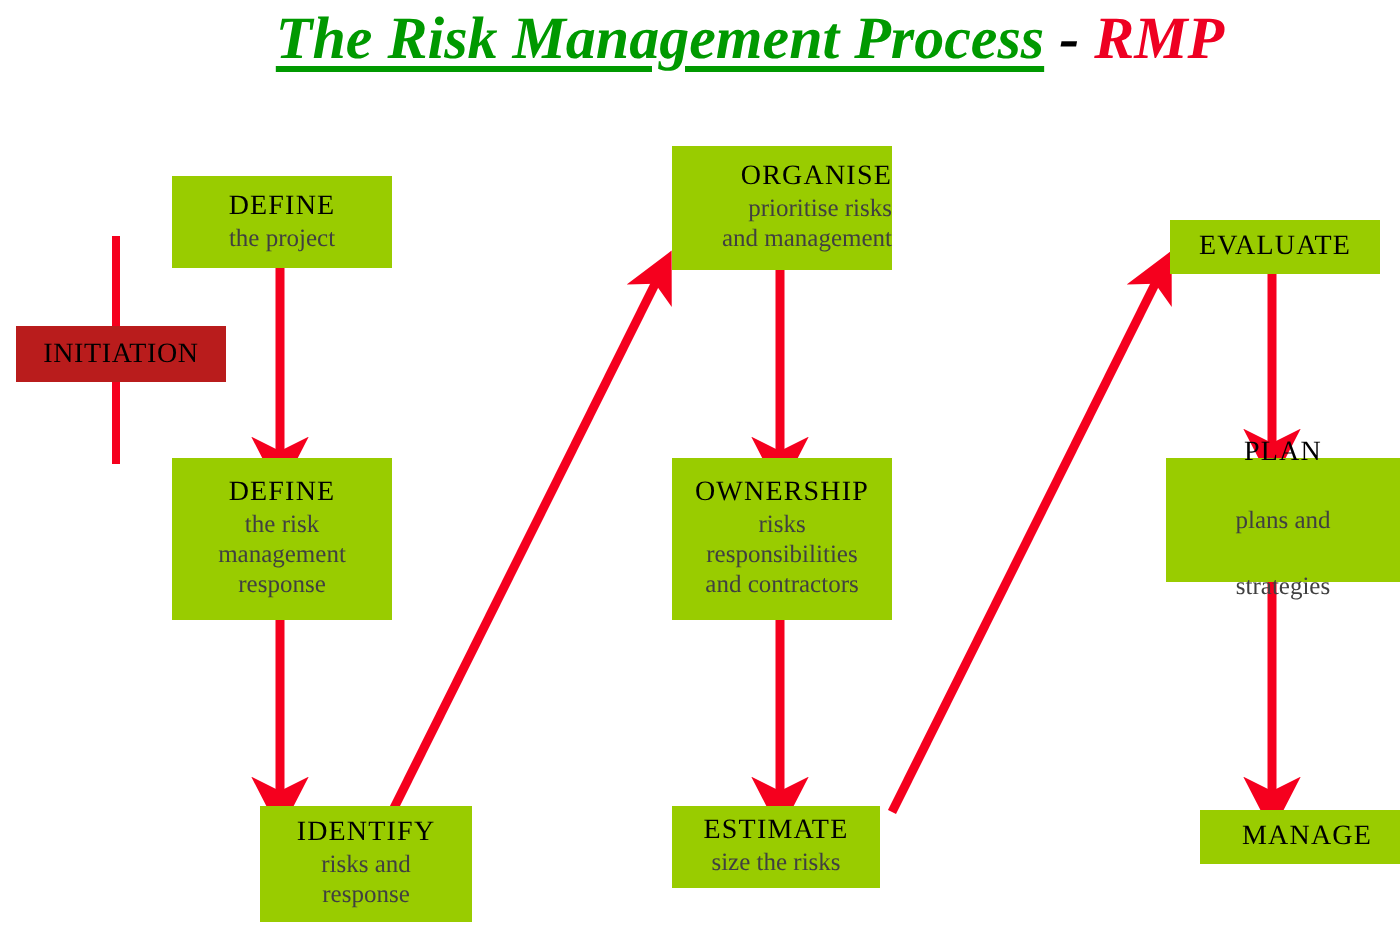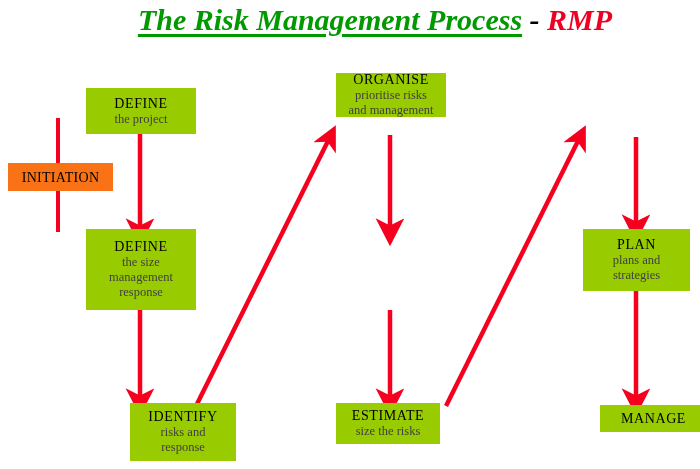--- a/index.html
+++ b/index.html
@@ -51,21 +51,21 @@
     box-sizing: border-box;
     display: flex;
     flex-direction: column;
     align-items: center;
     justify-content: center;
     text-align: center;
     line-height: 15px;
     z-index: 5;
   }
   .box.green  { background: #99cc00; }
-  .box.cyan   { background: #f97316; }
+  .box.cyan   { background: #b91c1c; }
 
   .box .head {
     color: #000000;
     font-size: 14px;
     letter-spacing: 0.6px;
     white-space: nowrap;
     margin-bottom: 1px;
   }
   .box .sub {
     color: #404040;
@@ -137,45 +137,54 @@
     <div class="head">INITIATION</div>
   </div>
 
   <div class="box green" style="left:86px; top:88px; width:110px; height:46px;">
     <div class="head">DEFINE</div>
     <div class="sub">the project</div>
   </div>
 
   <div class="box green" style="left:86px; top:229px; width:110px; height:81px;">
     <div class="head">DEFINE</div>
-    <div class="sub">the size</div>
+    <div class="sub">the risk</div>
     <div class="sub">management</div>
     <div class="sub">response</div>
   </div>
 
   <div class="box green" style="left:86px; top:403px; width:106px; height:58px;margin-left:44px;">
     <div class="head">IDENTIFY</div>
     <div class="sub">risks and</div>
     <div class="sub">response</div>
   </div>
 
-  <div class="box green" style="left:336px; top:73px; width:110px; height:44px;">
+  <div class="box green" style="left:336px; top:73px; width:110px; height:62px;align-items:flex-end;">
     <div class="head">ORGANISE</div>
     <div class="sub">prioritise risks</div>
     <div class="sub">and management</div>
   </div>
 
+  <div class="box green" style="left:336px; top:229px; width:110px; height:81px;">
+    <div class="head">OWNERSHIP</div>
+    <div class="sub">risks</div>
+    <div class="sub">responsibilities</div>
+    <div class="sub">and contractors</div>
+  </div>
 
   <div class="box green" style="left:336px; top:403px; width:104px; height:41px;">
     <div class="head">ESTIMATE</div>
     <div class="sub">size the risks</div>
   </div>
 
+  <div class="box green" style="left:585px; top:110px; width:105px; height:27px;">
+    <div class="head">EVALUATE</div>
+  </div>
 
-  <div class="box green" style="left:583px; top:229px; width:107px; height:62px;">
+  <div class="box green" style="left:583px; top:229px; width:117px; height:62px;gap:18px;">
     <div class="head">PLAN</div>
     <div class="sub">plans and</div>
     <div class="sub">strategies</div>
   </div>
 
   <div class="box green" style="left:583px; top:405px; width:107px; height:27px;margin-left:17px;">
     <div class="head">MANAGE</div>
   </div>
 
 </div>

